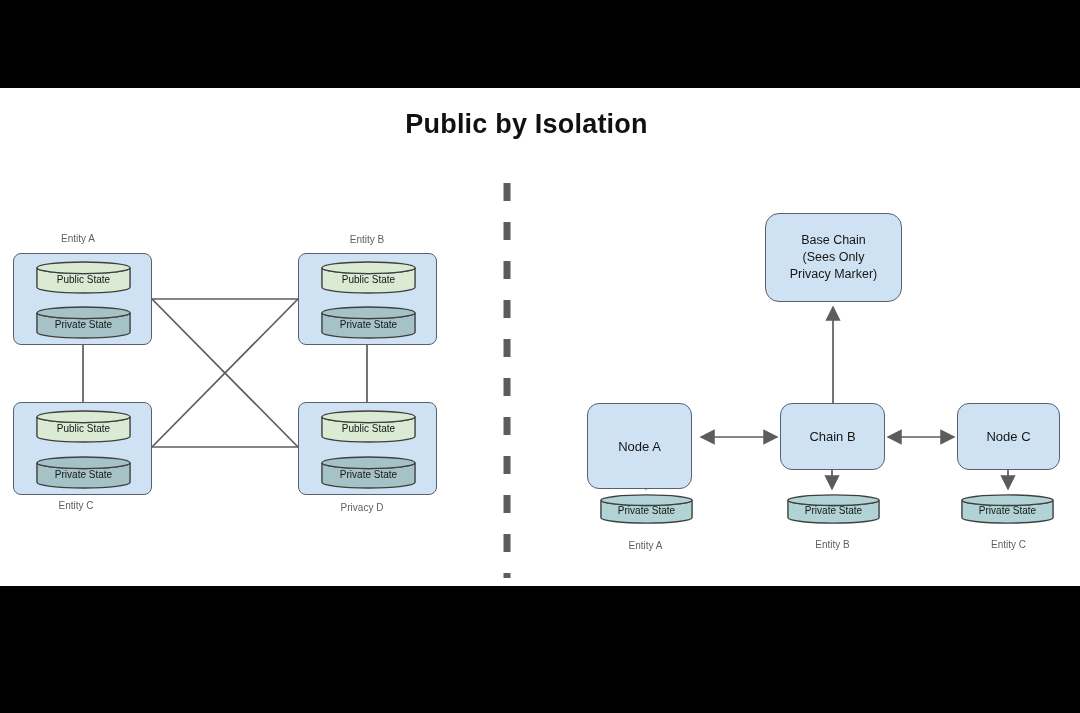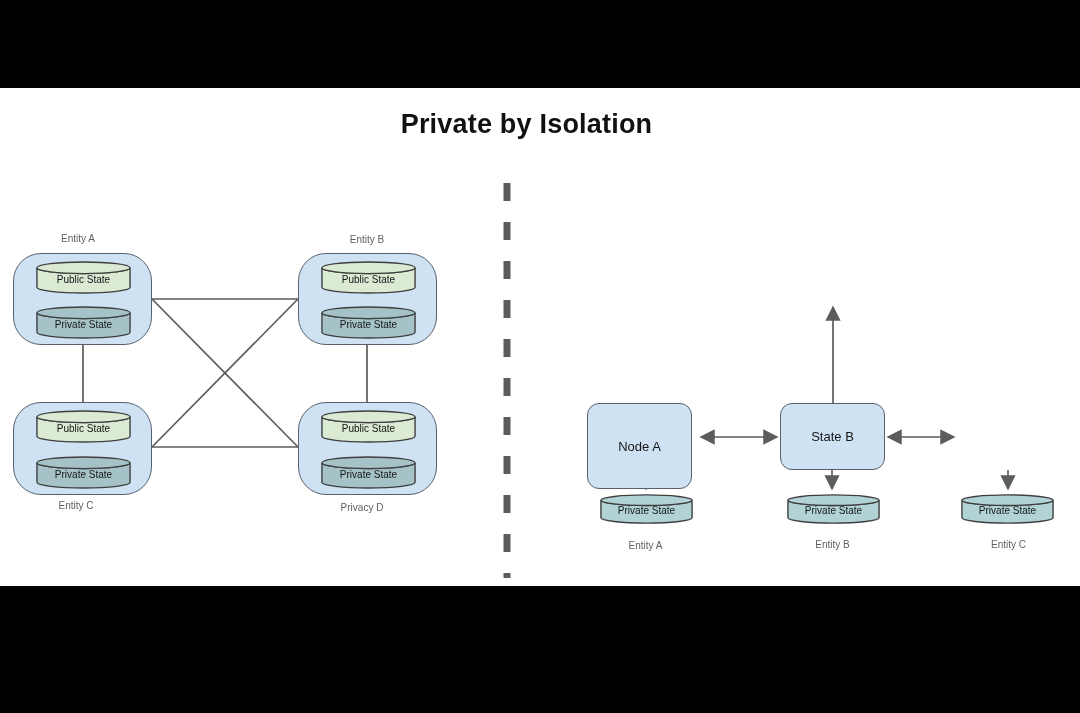--- a/index.html
+++ b/index.html
@@ -20,21 +20,21 @@
 
   .wires { position:absolute; left:0; top:0; width:1080px; height:713px; }
   .wires .edge { stroke:var(--line,#5c5c5c); stroke-width:1.7; fill:none; }
   .wires .divider { stroke-width:7; stroke-dasharray:18 21; }
   .head { fill:var(--line,#5c5c5c); }
 
   .entity-box {
     position:absolute; box-sizing:border-box;
     background:var(--box-fill,#cfe2f3);
     border:1.5px solid var(--box-border,#57616d);
-    border-radius:28px;
+    border-radius:8px;
   }
   .rbox {
     position:absolute; box-sizing:border-box;
     background:var(--box-fill,#cfe2f3);
     border:1.5px solid var(--box-border,#57616d);
     border-radius:12px;
     display:flex; align-items:center; justify-content:center;
     font-size:13px; color:var(--dark-text,#161616);
   }
   .rbox.base { border-radius:14px; font-size:12.5px; }
@@ -60,21 +60,21 @@
   .cyl.short .cyl-label { top:11px; }
 </style>
 </head>
 <body>
 
 <div class="stage">
   <div class="canvas"></div>
   <div class="bar top"></div>
   <div class="bar bottom"></div>
 
-  <div class="title">Private by Isolation</div>
+  <div class="title">Public by Isolation</div>
 
   <svg class="wires" viewBox="0 0 1080 713">
     <defs>
       <marker id="arr" viewBox="0 0 10 10" refX="9" refY="5" markerWidth="9" markerHeight="9" orient="auto-start-reverse">
         <path class="head" d="M0,0 L10,5 L0,10 Z"></path>
       </marker>
     </defs>
     <line class="edge" x1="152" y1="299" x2="298" y2="299"></line>
     <line class="edge" x1="152" y1="447" x2="298" y2="447"></line>
     <line class="edge" x1="152" y1="299" x2="298" y2="447"></line>
@@ -155,26 +155,34 @@
     <div class="cyl priv-l" style="left:22px; top:53px; width:95px; height:33px;">
       <svg viewBox="0 0 100 34" preserveAspectRatio="none">
         <path d="M1,7 L1,27 A49,6 0 0 0 99,27 L99,7 A49,6 0 0 1 1,7 Z"></path>
         <ellipse cx="50" cy="7" rx="49" ry="6"></ellipse>
       </svg>
       <span class="cyl-label">Private State</span>
     </div>
   </div>
   <div class="glabel" style="left:312px; top:502px; width:100px;">Privacy D</div>
 
+  <div class="rbox base" style="left:765px; top:213px; width:137px; height:89px;">
+    <span class="pre">Base Chain
+(Sees Only
+Privacy Marker)</span>
+  </div>
 
   <div class="rbox" style="left:587px; top:403px; width:105px; height:86px;">
     <span>Node A</span>
   </div>
   <div class="rbox" style="left:780px; top:403px; width:105px; height:67px;">
-    <span>State B</span>
+    <span>Chain B</span>
+  </div>
+  <div class="rbox" style="left:957px; top:403px; width:103px; height:67px;">
+    <span>Node C</span>
   </div>
 
   <div class="cyl priv-r short" style="left:600px; top:494px; width:93px; height:30px;">
     <svg viewBox="0 0 100 34" preserveAspectRatio="none">
       <path d="M1,7 L1,27 A49,6 0 0 0 99,27 L99,7 A49,6 0 0 1 1,7 Z"></path>
       <ellipse cx="50" cy="7" rx="49" ry="6"></ellipse>
     </svg>
     <span class="cyl-label">Private State</span>
   </div>
   <div class="glabel" style="left:593px; top:540px; width:105px;">Entity A</div>

